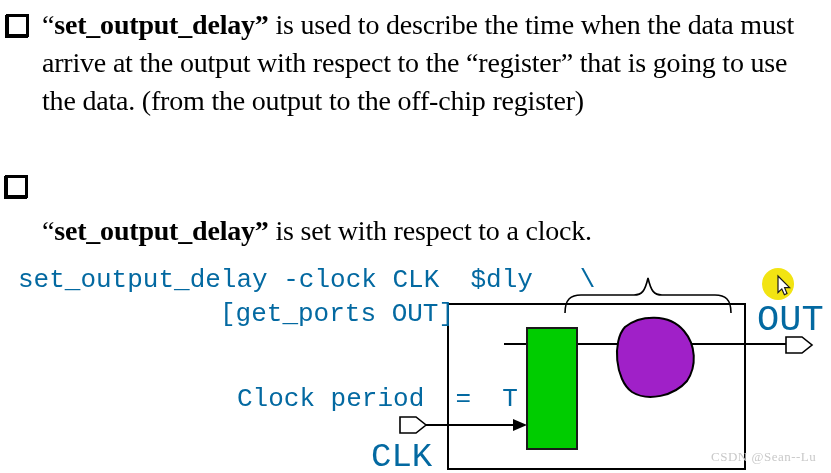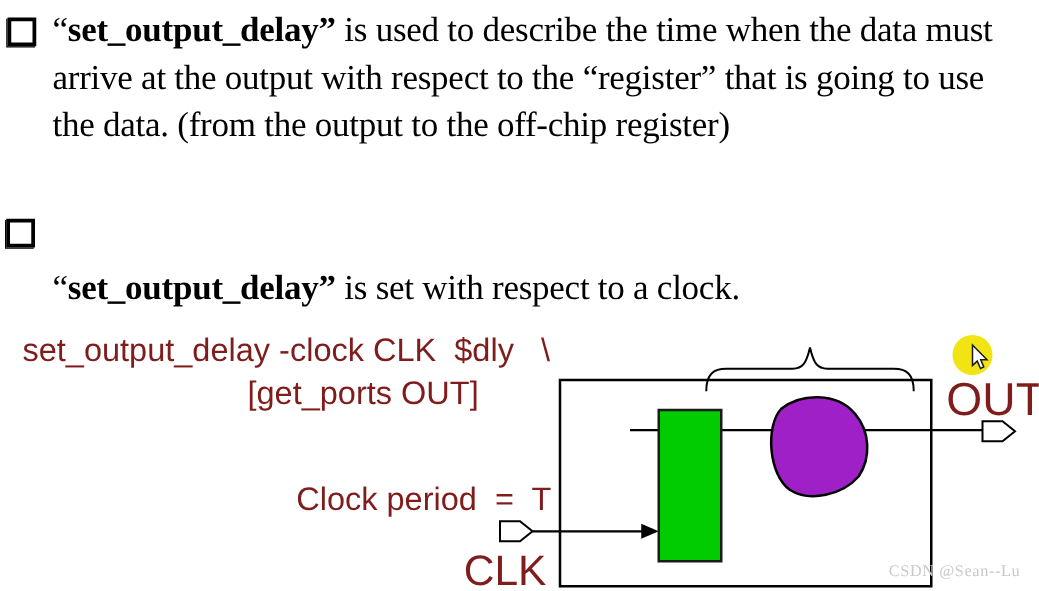--- a/index.html
+++ b/index.html
@@ -8,21 +8,21 @@
   .abs{position:absolute;font-family:Liberation Serif, serif;}
 
   
   .bullet-text{left:42px;width:762px;font-size:28px;line-height:38px;color:#000;
                letter-spacing:-0.2px;z-index:2;}
   .bullet-square{width:17px;height:17px;border:3px solid #000;background:#fff;
                  box-shadow:-1px 1px 0 #000;z-index:2;}
   .cmd-bold{font-weight:bold;}
 
   
-  .serif{font-family:Liberation Sans, sans-serif;color:#7f1d1d;z-index:2;}
+  .serif{font-family:Liberation Mono, monospace;color:#0369a1;z-index:2;}
   .code-line{font-size:26px;white-space:pre;}
   .annotation{font-size:24px;line-height:30px;white-space:pre;}
   .annotation .bold{font-weight:bold;}
   .clock-period{font-size:26px;white-space:pre;}
   .port-label-big{font-size:34px;}
   .out-label{font-size:37px;}
 
   .watermark{font-size:13px;color:#c9c9c9;letter-spacing:0.5px;z-index:3;}
 
   svg.diagram{position:absolute;left:0;top:0;z-index:1;}
@@ -61,21 +61,21 @@
   <polygon points="778,276 778,292.5 781.8,288.9 784.4,294.8 787,293.5 784.6,287.7 789.6,287.7" fill="#ffffff" stroke="#1a1a1a" stroke-width="1.2"></polygon>
 </svg>
 
 <div class="abs bullet-square" style="left:6px;top:14px;"></div>
 <div class="abs bullet-text" style="top:6px;"><span>“</span><span class="cmd-bold">set_output_delay</span><span class="cmd-bold">”</span><span> is used to describe the time when the data must arrive at the output with respect to the “register” that is going to use the data. (from the output to the off-chip register)</span></div>
 
 <div class="abs bullet-square" style="left:5px;top:175px;"></div>
 <div class="abs bullet-text" style="top:168px;margin-top:44px;"><span>“</span><span class="cmd-bold">set_output_delay</span><span class="cmd-bold">”</span><span> is set with respect to a clock.</span></div>
 
 <div class="abs serif code-line" style="left:18px;top:265px;">set_output_delay -clock CLK  $dly   \</div>
-<div class="abs serif code-line" style="left:198px;top:299px;">[get_ports OUT]</div>
+<div class="abs serif code-line" style="left:220px;top:299px;">[get_ports OUT]</div>
 
 <div class="abs serif annotation" style="left:487px;top:219px;">
 </div>
 
 <div class="abs serif clock-period" style="left:237px;top:384px;">Clock period  =  T</div>
 <div class="abs serif port-label-big" style="left:371px;top:438px;">CLK</div>
 <div class="abs serif out-label" style="left:757px;top:299px;">OUT</div>
 
 <div class="abs watermark" style="left:711px;top:449px;">CSDN @Sean--Lu</div>
 

